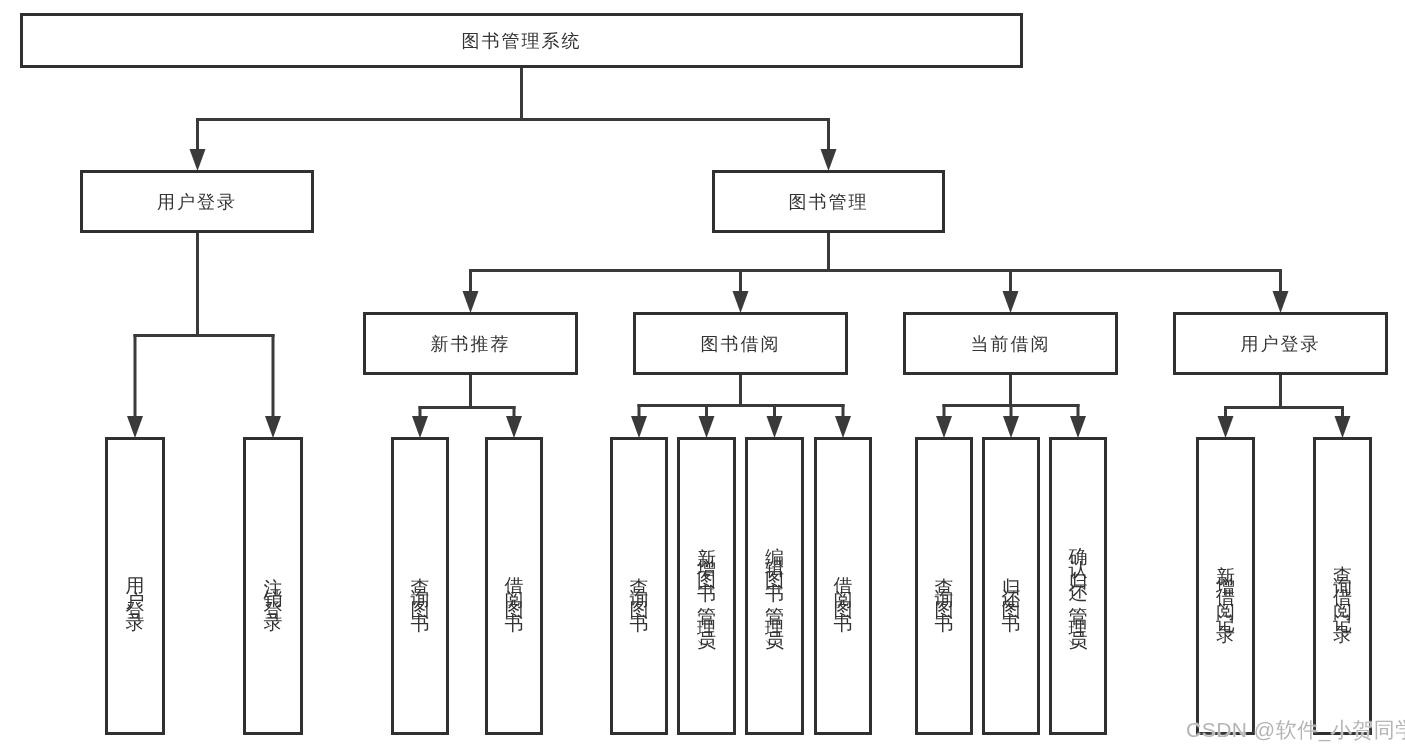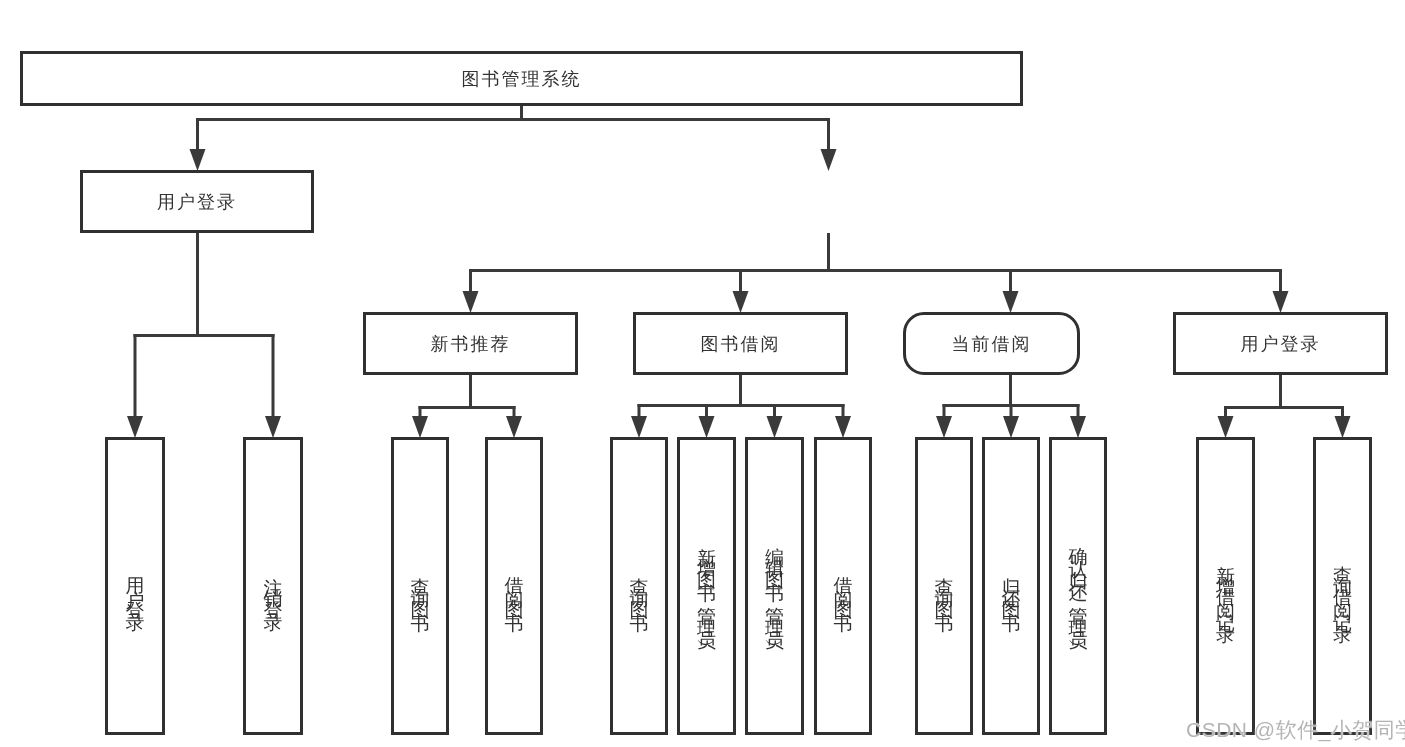--- a/index.html
+++ b/index.html
@@ -106,35 +106,38 @@
       <line x1="1011" y1="404" x2="1011" y2="423" stroke="#3a3a3a" stroke-width="3"></line>
       <polygon points="1003,416 1019,416 1011,438" fill="#3a3a3a"></polygon>
       <line x1="1078" y1="404" x2="1078" y2="423" stroke="#3a3a3a" stroke-width="3"></line>
       <polygon points="1070,416 1086,416 1078,438" fill="#3a3a3a"></polygon>
       <line x1="1225.5" y1="406" x2="1225.5" y2="423" stroke="#3a3a3a" stroke-width="3"></line>
       <polygon points="1217.5,416 1233.5,416 1225.5,438" fill="#3a3a3a"></polygon>
       <line x1="1342.5" y1="406" x2="1342.5" y2="423" stroke="#3a3a3a" stroke-width="3"></line>
       <polygon points="1334.5,416 1350.5,416 1342.5,438" fill="#3a3a3a"></polygon>
     </svg>
 
-  <div class="box root-box" style="left:20px; top:13px; width:1003px; height:55px;margin-top:38px;">
+  <div class="box root-box" style="left:20px; top:13px; width:1003px; height:55px;">
     <span>图书管理系统</span>
   </div>
 
   <div class="box h-box" style="left:80px; top:170px; width:234px; height:63px;">
     <span>用户登录</span>
+  </div>
+  <div class="box h-box" style="left:712px; top:170px; width:233px; height:63px;">
+    <span>图书管理</span>
   </div>
 
   <div class="box h-box" style="left:363px; top:312px; width:215px; height:63px;">
     <span>新书推荐</span>
   </div>
   <div class="box h-box" style="left:633px; top:312px; width:215px; height:63px;">
     <span>图书借阅</span>
   </div>
-  <div class="box h-box" style="left:903px; top:312px; width:177px; height:63px;border-radius:21px;">
+  <div class="box h-box" style="left:903px; top:312px; width:215px; height:63px;">
     <span>当前借阅</span>
   </div>
   <div class="box h-box" style="left:1173px; top:312px; width:215px; height:63px;">
     <span>用户登录</span>
   </div>
 
   <div class="box leaf" style="left:105px; top:437px; width:60px; height:298px;">
     <span>用户登录</span>
   </div>
   <div class="box leaf" style="left:243px; top:437px; width:60px; height:298px;">

